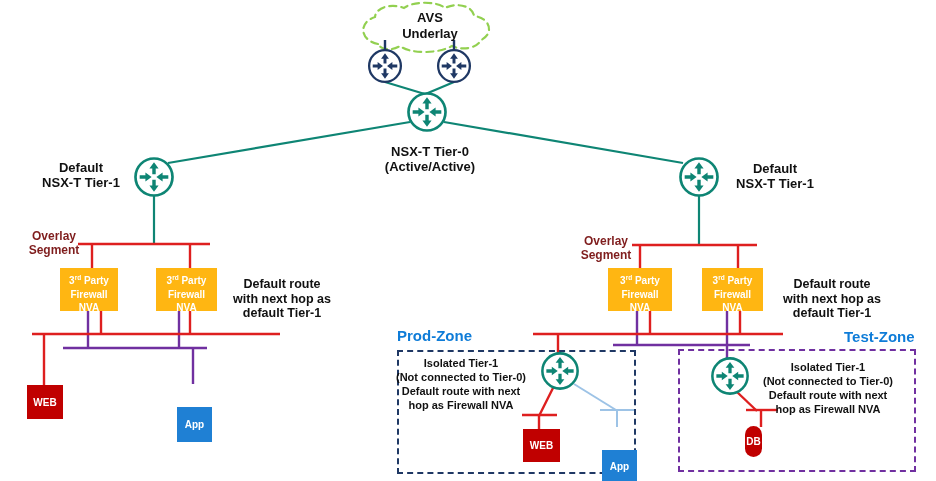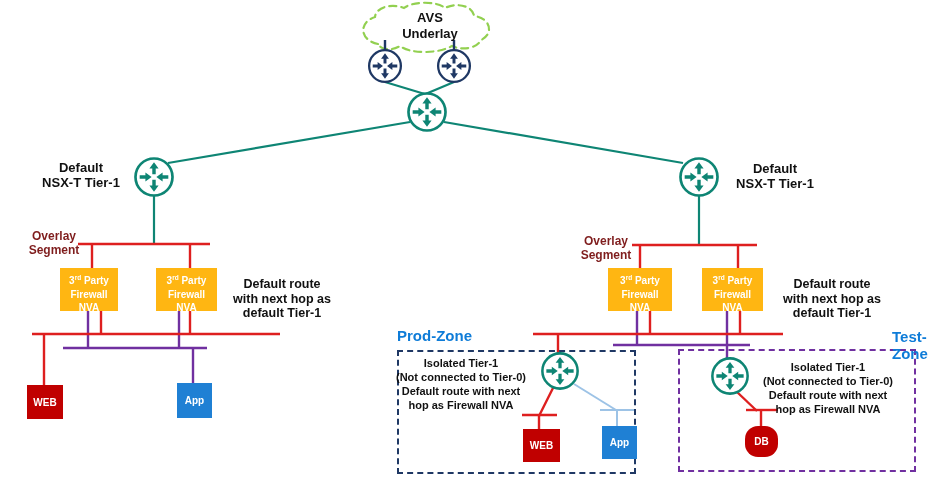--- a/index.html
+++ b/index.html
@@ -20,21 +20,21 @@
   .nva{
     position:absolute;background:var(--orange);color:#fff;font-weight:700;
     font-size:10px;line-height:13.5px;text-align:center;padding-top:3px;box-sizing:border-box;
   }
   .nva sup{font-size:0.65em;}
   .workload{
     position:absolute;color:#fff;font-weight:700;font-size:10px;
     display:flex;align-items:center;justify-content:center;box-sizing:border-box;
   }
   .wl-red{background:var(--dark-red);}
-  .wl-blue{background:var(--blue);}
+  .wl-blue{background:var(--blue);margin-top:24px;}
   .zone{position:absolute;box-sizing:border-box;background:transparent;}
   .zone-prod{border:2.5px dashed var(--navy);}
   .zone-test{border:2.5px dashed var(--purple);}
   .w-teal{stroke:var(--teal);stroke-width:2.2;fill:none;}
   .w-navy{stroke:var(--navy);stroke-width:2.4;fill:none;}
   .w-red{stroke:var(--red);stroke-width:2.4;fill:none;}
   .w-purple{stroke:var(--purple);stroke-width:2.4;fill:none;}
   .w-lblue{stroke:var(--light-blue);stroke-width:2;fill:none;}
   .router-teal{color:var(--teal);}
   .router-navy{color:var(--navy);}
@@ -114,39 +114,41 @@
     <use href="#router" class="router-teal" x="540" y="351" width="40" height="40"></use>
     <use href="#router" class="router-teal" x="710" y="356" width="40" height="40"></use>
   </svg>
 
   <div class="zone zone-prod" style="left:397px;top:350px;width:239px;height:124px;"></div>
   <div class="zone zone-test" style="left:678px;top:349px;width:238px;height:123px;"></div>
 
 
   <div class="lbl cloud-lbl center" style="left:368px;top:10px;width:124px;">AVS
 Underlay</div>
+  <div class="lbl node-lbl center" style="left:360px;top:144px;width:140px;">NSX-T Tier-0
+(Active/Active)</div>
   <div class="lbl node-lbl center" style="left:26px;top:160px;width:110px;">Default
 NSX-T Tier-1</div>
   <div class="lbl node-lbl center" style="left:715px;top:161px;width:120px;">Default
 NSX-T Tier-1</div>
 
   <div class="lbl small-lbl center" style="left:22px;top:230px;width:64px;">Overlay
 Segment</div>
   <div class="lbl small-lbl center" style="left:574px;top:235px;width:64px;">Overlay
 Segment</div>
 
   <div class="lbl note center" style="left:221px;top:277px;width:122px;">Default route
 with next hop as
 default Tier-1</div>
   <div class="lbl note center" style="left:771px;top:277px;width:122px;">Default route
 with next hop as
 default Tier-1</div>
 
   <div class="lbl zone-lbl" style="left:397px;top:327px;">Prod-Zone</div>
-  <div class="lbl zone-lbl" style="left:892px;top:328px;">Test-Zone</div>
+  <div class="lbl zone-lbl" style="left:844px;top:328px;">Test-Zone</div>
 
   <div class="lbl iso-note center" style="left:385px;top:356px;width:152px;">Isolated Tier-1
 (Not connected to Tier-0)
 Default route with next
 hop as Firewall NVA</div>
   <div class="lbl iso-note center" style="left:752px;top:360px;width:152px;">Isolated Tier-1
 (Not connected to Tier-0)
 Default route with next
 hop as Firewall NVA</div>
 
@@ -168,15 +170,15 @@
   <div class="nva" style="left:702px;top:268px;width:61px;height:43px;">
     <div><span>3</span><sup>rd</sup><span> Party</span></div>
     <div>Firewall</div>
     <div>NVA</div>
   </div>
 
   <div class="workload wl-red" style="left:27px;top:385px;width:36px;height:34px;">WEB</div>
   <div class="workload wl-blue" style="left:177px;top:383px;width:35px;height:35px;">App</div>
   <div class="workload wl-red" style="left:523px;top:429px;width:37px;height:33px;">WEB</div>
   <div class="workload wl-blue" style="left:602px;top:426px;width:35px;height:33px;">App</div>
-  <div class="workload wl-red" style="left:745px;top:426px;width:33px;height:31px;border-radius:13px;">DB</div>
+  <div class="workload wl-red" style="left:745px;top:426px;width:17px;height:31px;border-radius:13px;">DB</div>
 
 </div>
 
 </body></html>

